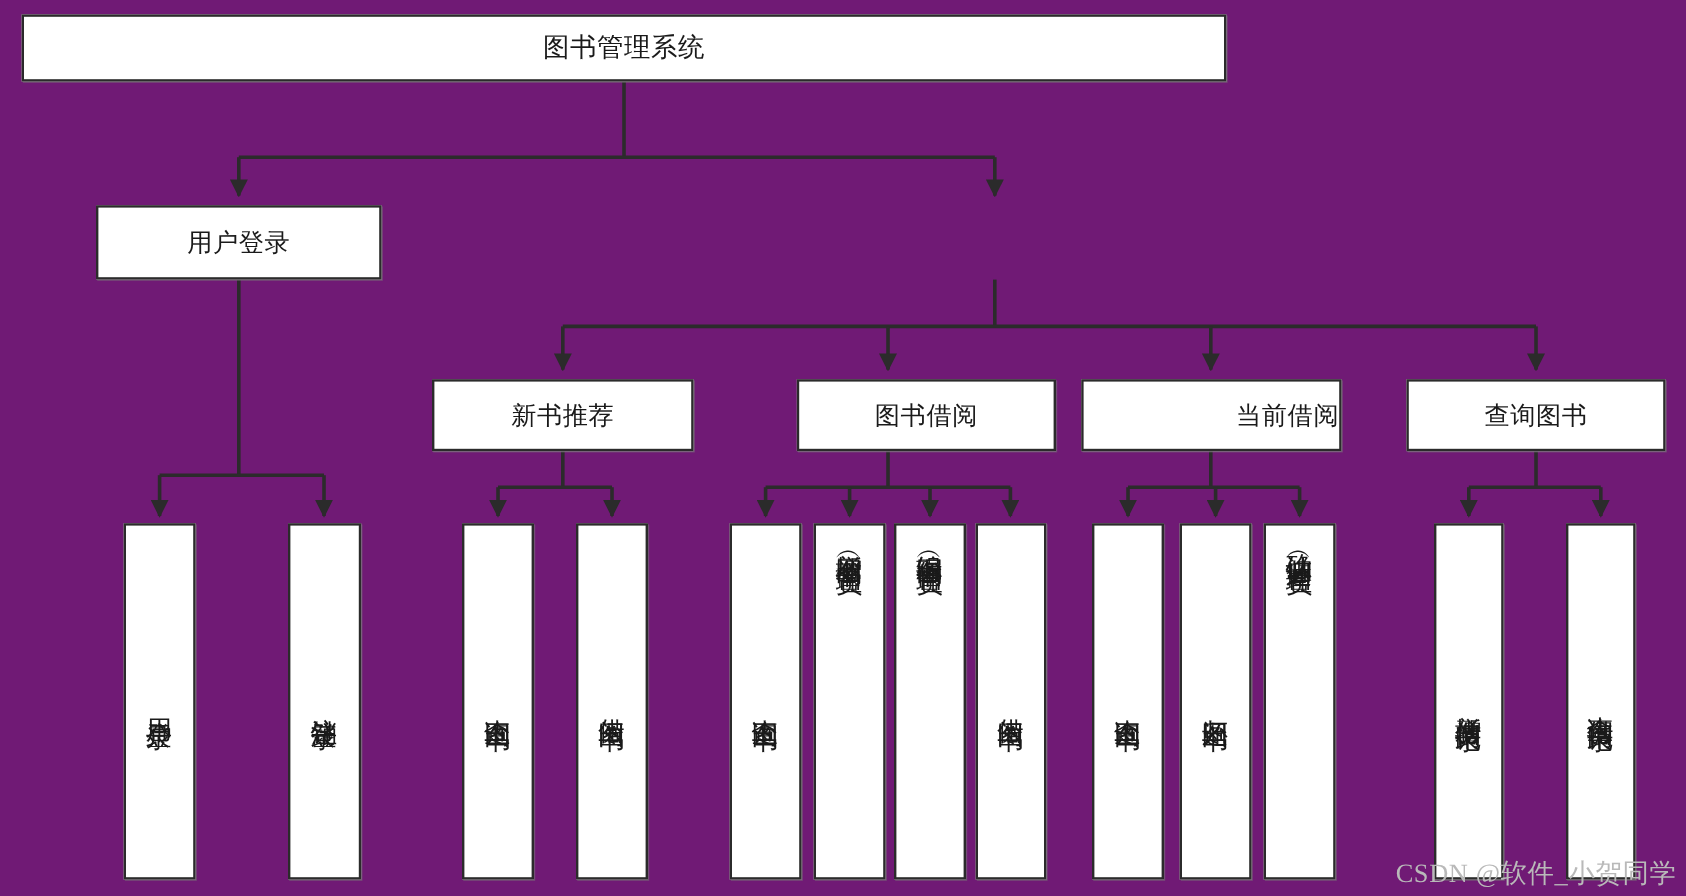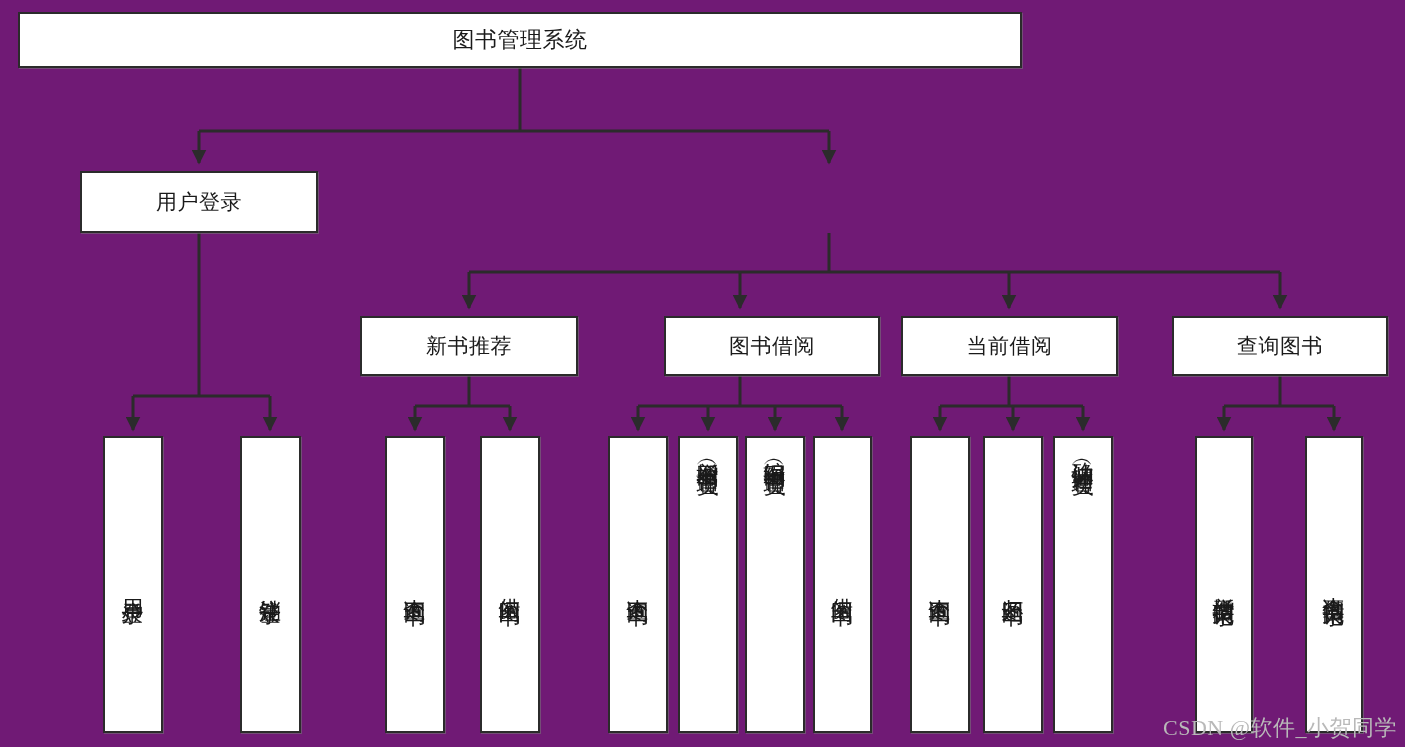--- a/index.html
+++ b/index.html
@@ -142,21 +142,21 @@
   <div class="node horiz" style="left:80px; top:171px; width:238px; height:62px;">
     <span class="label">用户登录</span>
   </div>
 
   <div class="node horiz" style="left:360px; top:316px; width:218px; height:60px;">
     <span class="label">新书推荐</span>
   </div>
   <div class="node horiz" style="left:632px; top:316px; width:216px; height:60px;margin-left:32px;">
     <span class="label">图书借阅</span>
   </div>
-  <div class="node horiz" style="left:901px; top:316px; width:217px; height:60px;">
+  <div class="node horiz" style="left:901px; top:316px; width:217px; height:60px;justify-content:flex-end;">
     <span class="label">当前借阅</span>
   </div>
   <div class="node horiz" style="left:1172px; top:316px; width:216px; height:60px;">
     <span class="label">查询图书</span>
   </div>
 
   <div class="node vert mid" style="left:103px; top:436px; width:60px; height:297px;">
     <span class="label">用户登录</span>
   </div>
   <div class="node vert mid" style="left:240px; top:436px; width:61px; height:297px;">

